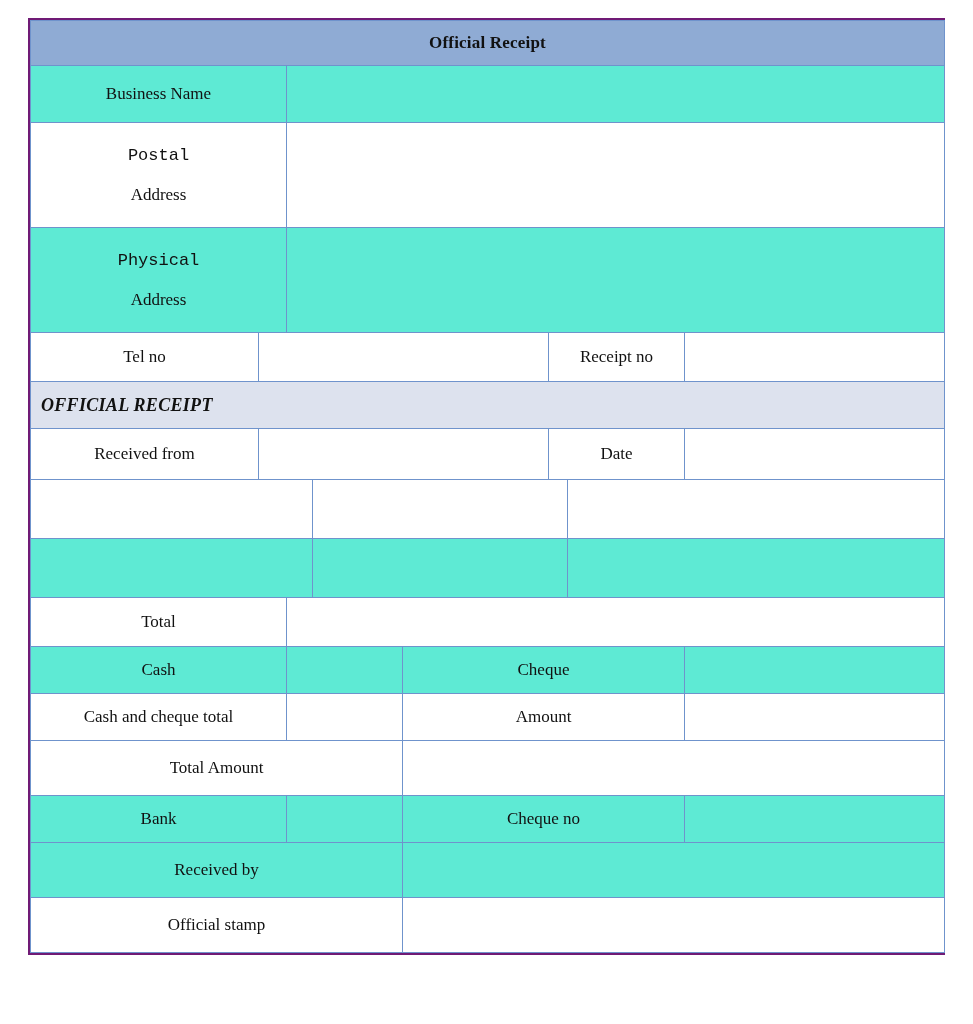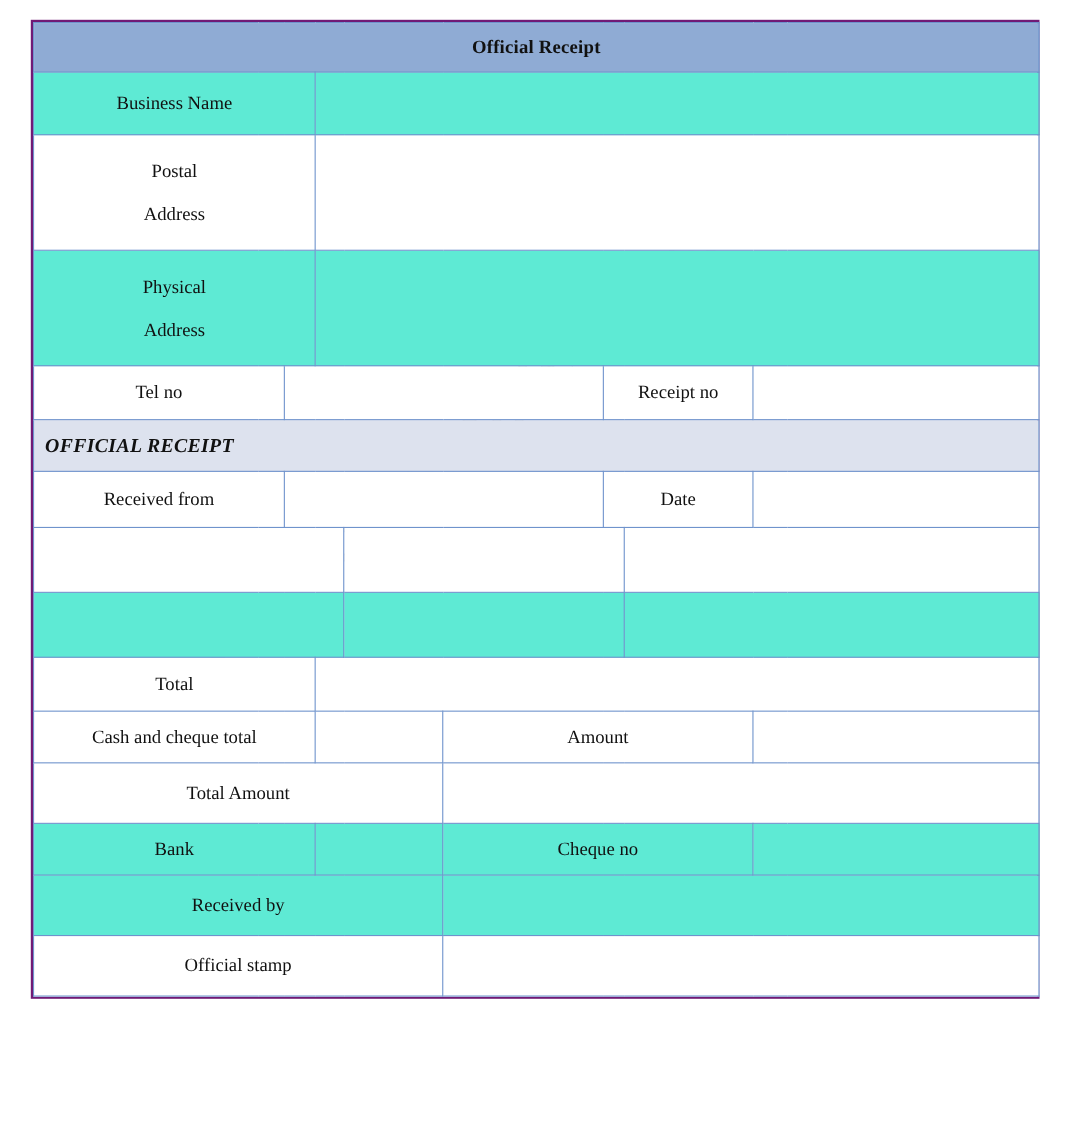--- a/index.html
+++ b/index.html
@@ -109,21 +109,21 @@
   .h-address  { height: 104px; }
   .h-tel      { height: 48px; }
   .h-recv     { height: 50px; }
   .h-qhead    { height: 52px; }
   .h-qrow     { height: 58px; }
   .h-total    { height: 48px; }
   .h-pay      { height: 46px; }
   .h-bottom   { height: 54px; }
 
   .two-line span { display: block; }
-  .two-line span.l1 { margin-bottom: 18px; }
+  .two-line span.l1 { margin-bottom: 18px; font-family: Liberation Mono, monospace; }
 
   .label-cell { white-space: nowrap; }
 </style>
 </head>
 <body>
 
 <div id="page">
 
   <div id="watermark">
     <div class="wm-text">www.buysampleforms.com</div>
@@ -201,20 +201,26 @@
         <td class="fill-blue h-qrow" colspan="4"></td>
         <td class="fill-blue h-qrow" colspan="3"></td>
         <td class="fill-blue h-qrow" colspan="3"></td>
       </tr>
 
       <tr>
         <td class="fill-white h-total label-cell" colspan="3">Total</td>
         <td class="fill-white h-total" colspan="7"></td>
       </tr>
 
+      <tr>
+        <td class="fill-blue h-pay label-cell" colspan="3">Cash</td>
+        <td class="fill-blue h-pay" colspan="2"></td>
+        <td class="fill-blue h-pay label-cell" colspan="3">Cheque</td>
+        <td class="fill-blue h-pay" colspan="2"></td>
+      </tr>
 
       <tr>
         <td class="fill-white h-pay label-cell" colspan="3">Cash and cheque total</td>
         <td class="fill-white h-pay" colspan="2"></td>
         <td class="fill-white h-pay label-cell" colspan="3">Amount</td>
         <td class="fill-white h-pay" colspan="2"></td>
       </tr>
 
       <tr>
         <td class="fill-white h-bottom label-cell" colspan="5">Total Amount</td>

